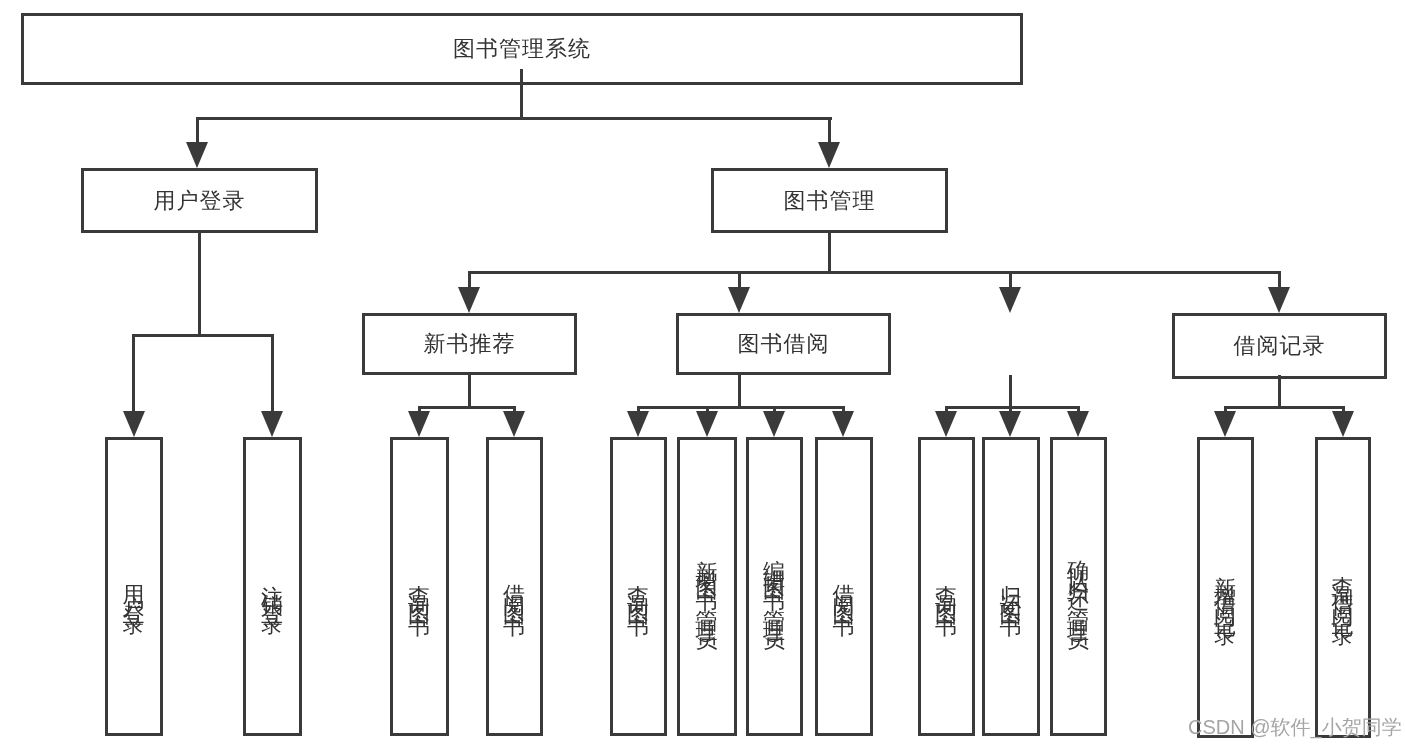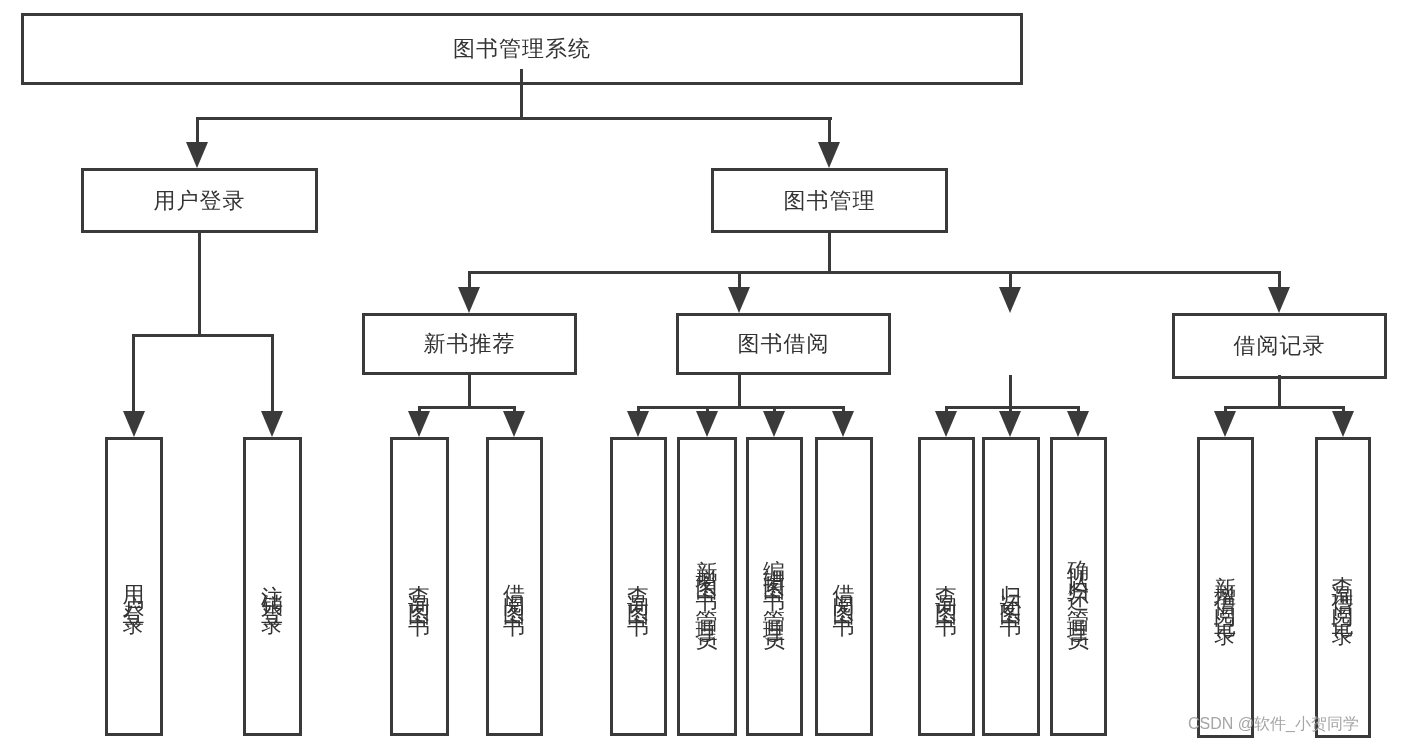--- a/index.html
+++ b/index.html
@@ -37,21 +37,21 @@
   .hl{height:3px;}
   .vl{width:3px;}
   .arrow{
     position:absolute;width:0;height:0;
     border-left:11px solid transparent;
     border-right:11px solid transparent;
     border-top:26px solid var(--line);
   }
   .watermark{
     position:absolute;
-    font-size:16px;
+    font-size:20px;
     color:var(--wm);
     white-space:nowrap;
     z-index:5;
   }
 </style>
 </head>
 <body>
 
 <div class="canvas">
 

